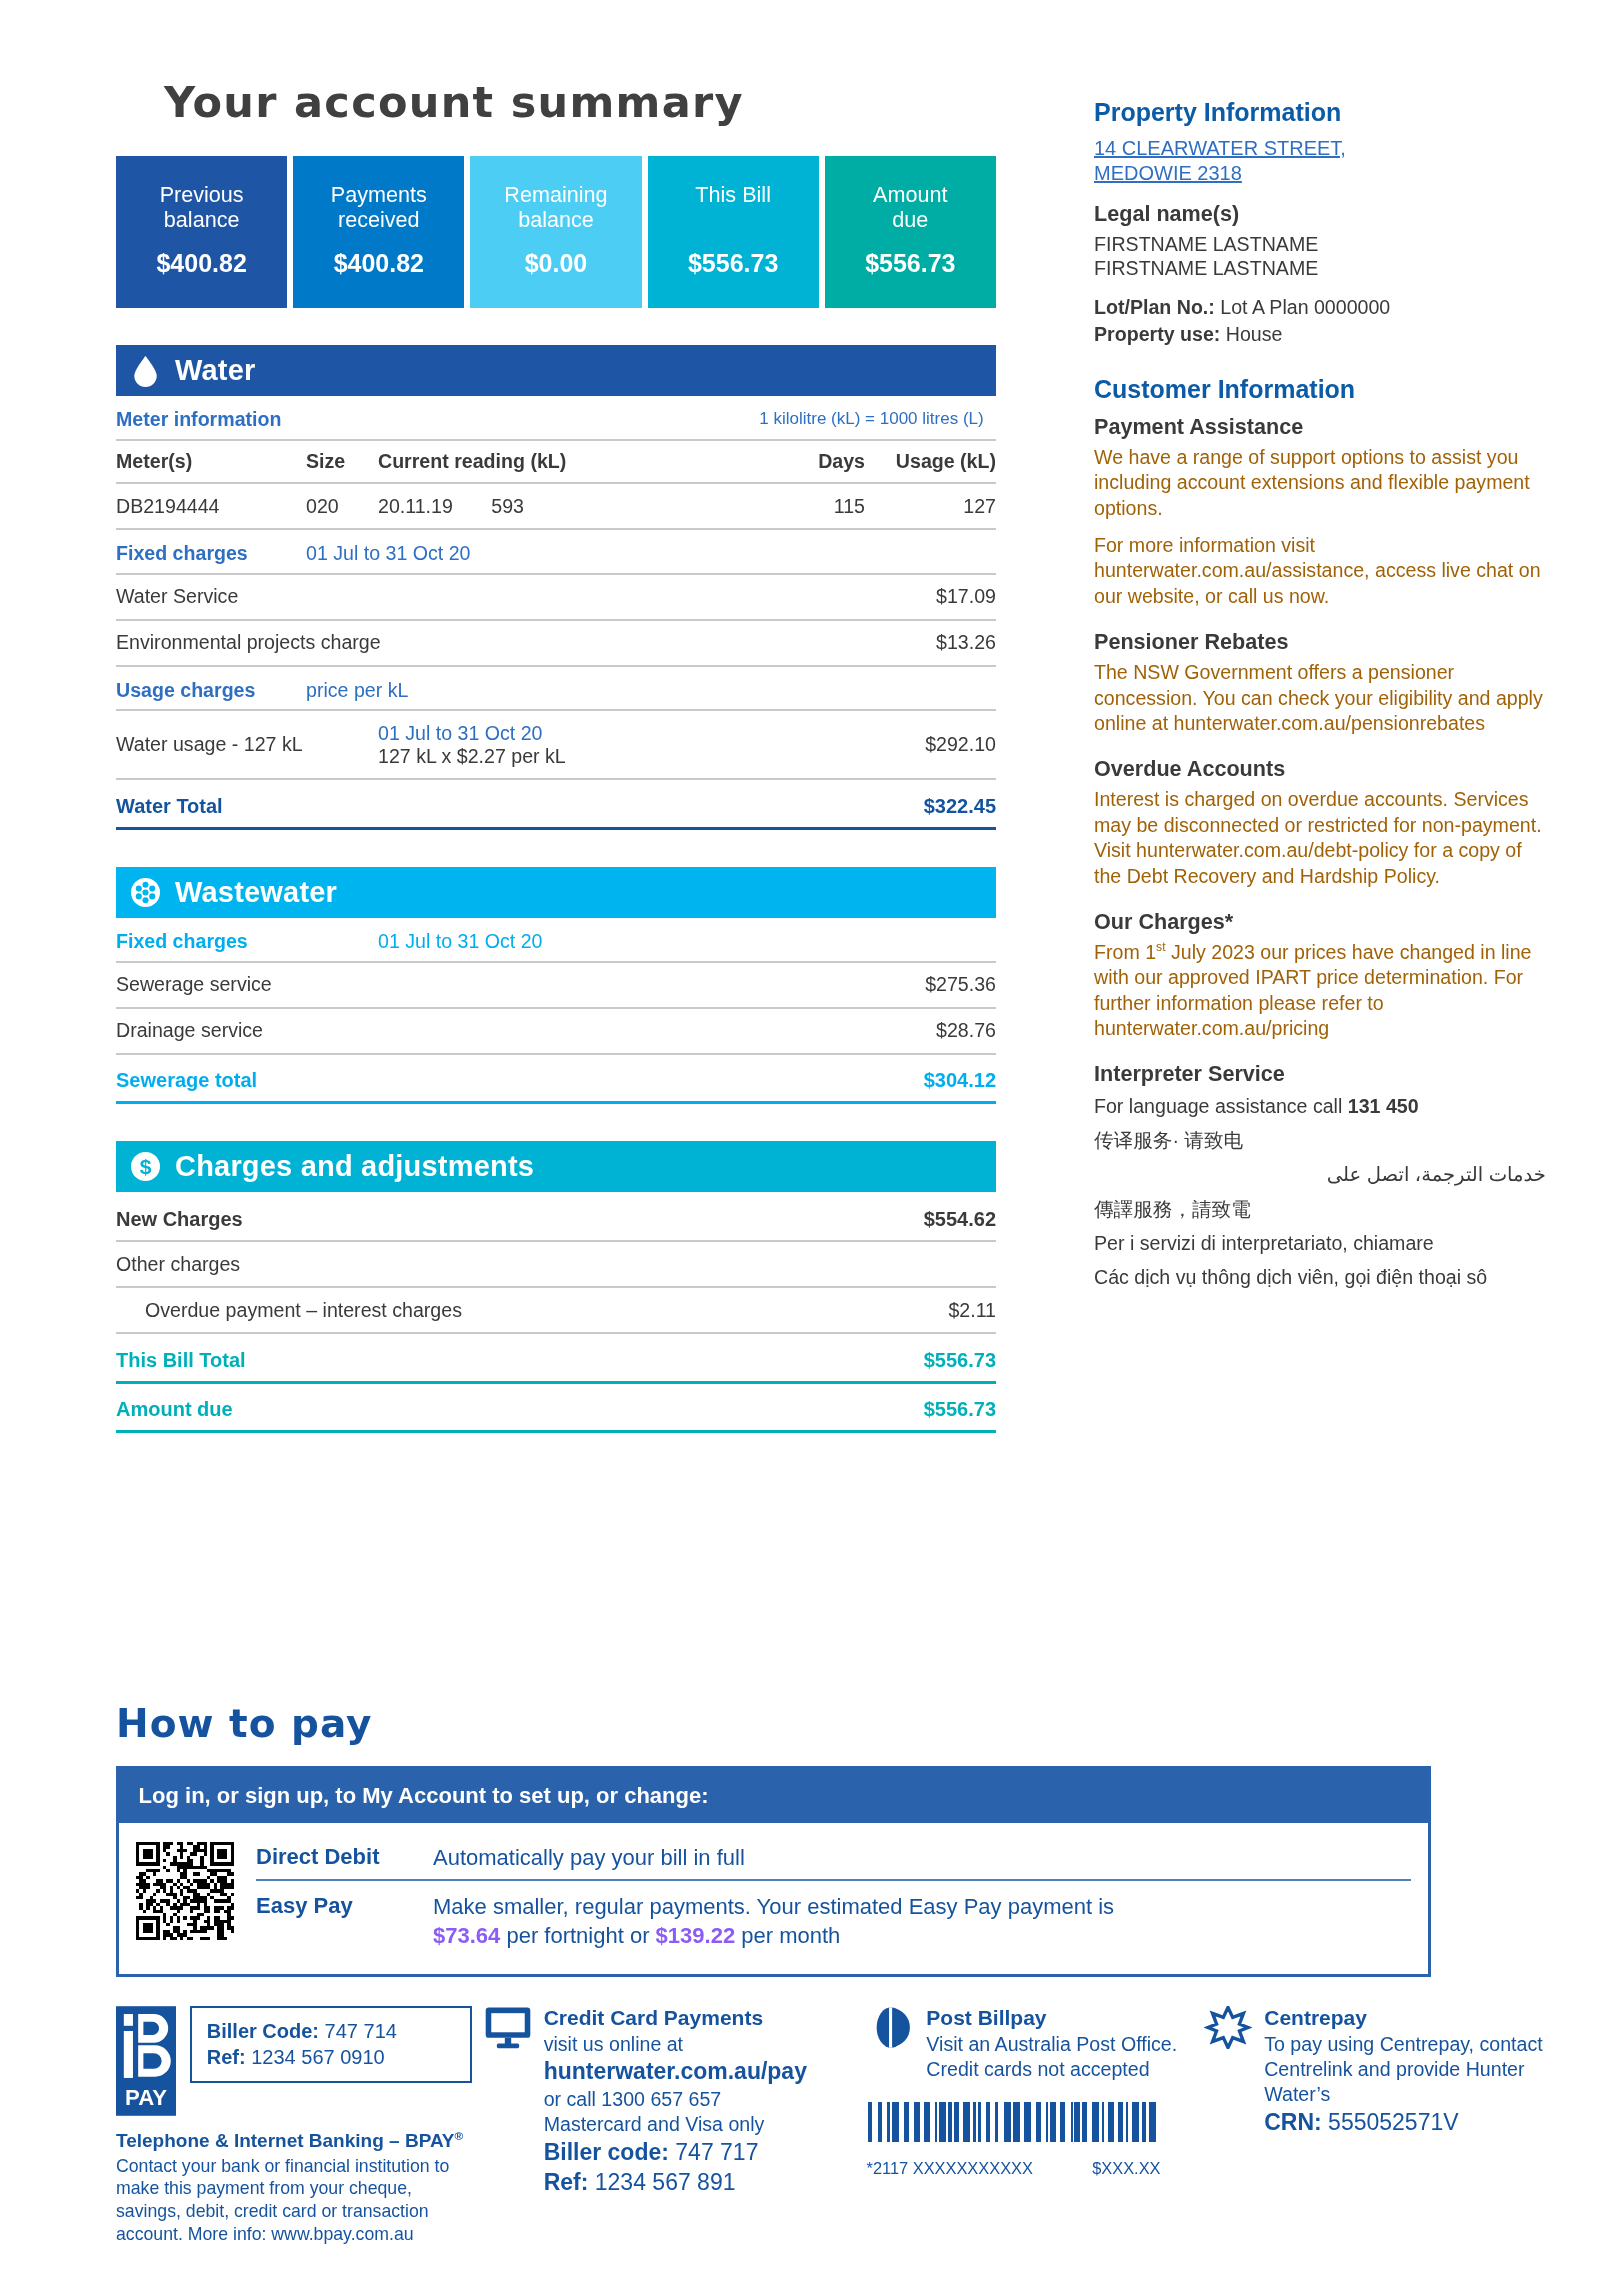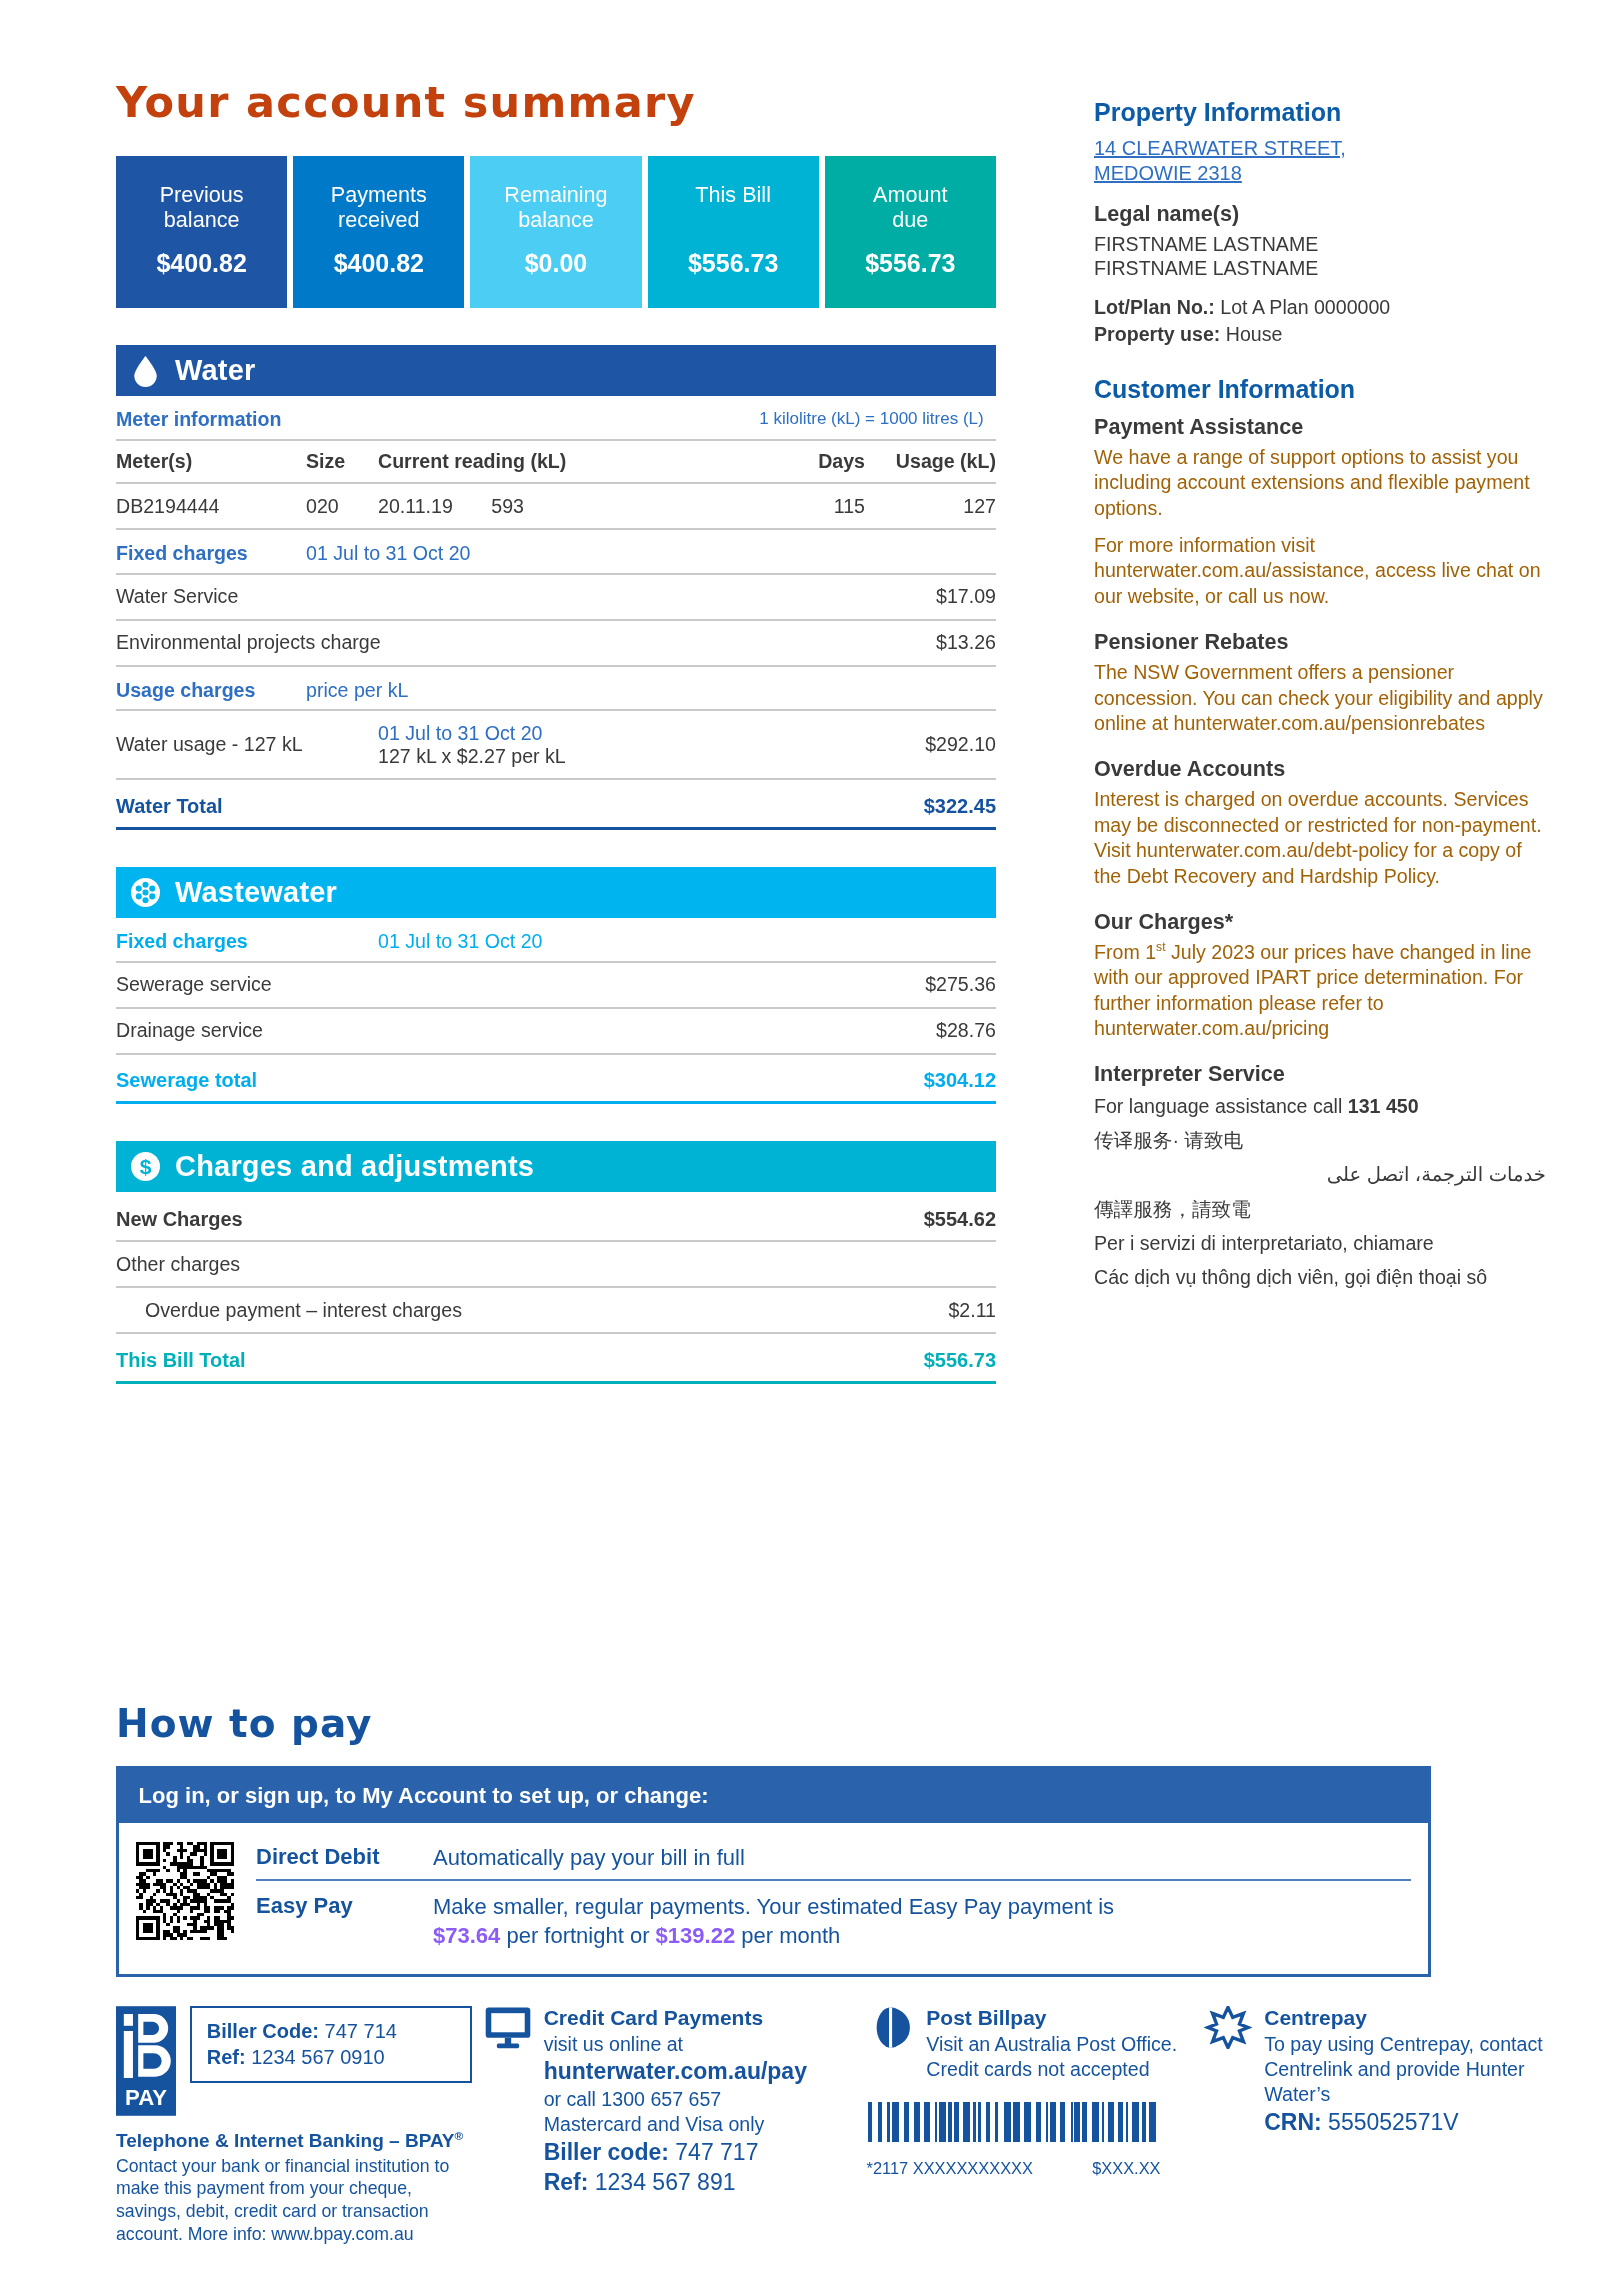--- a/index.html
+++ b/index.html
@@ -14,24 +14,25 @@
   
   .page { position: relative; width: 1623px; height: 2295px; padding: 0; }
 
   .col-left  { position: absolute; left: 116px; top: 77px; width: 880px; }
   .col-right { position: absolute; left: 1094px; top: 98px; width: 452px; }
 
   
   .main-title {
     font-size: 43px;
     font-weight: bold;
-    color: #c2410c;
+    color: #404040;
     letter-spacing: 1.3px;
     font-family: "DejaVu Sans", sans-serif;
     margin-bottom: 29px;
+    margin-left: 48px;
   }
 
   
   .summary-row { display: flex; gap: 5.9px; }
   .sum-box {
     flex: 1 1 0;
     height: 152px;
     color: #ffffff;
     text-align: center;
     padding-top: 26px;
@@ -281,20 +282,24 @@
         <td>Other charges</td>
         <td></td>
       </tr>
       <tr class="line bdr-bot">
         <td class="indent">Overdue payment – interest charges</td>
         <td class="t-right">$2.11</td>
       </tr>
       <tr class="total teal">
         <td>This Bill Total</td>
         <td class="t-right">$556.73</td>
+      </tr>
+      <tr class="total teal">
+        <td style="border-top:none">Amount due</td>
+        <td class="t-right" style="border-top:none">$556.73</td>
       </tr>
     </tbody>
       </table>
   </div>
 
   <div class="col-right">
     <div class="rc-h1">Property Information</div>
     <div class="rc-addr" id="prop-address">14 CLEARWATER STREET,<br>MEDOWIE 2318</div>
     <div class="rc-h2" style="margin-top:0">Legal name(s)</div>
     <div class="rc-names" id="legal-names">FIRSTNAME LASTNAME<br>FIRSTNAME LASTNAME</div>

